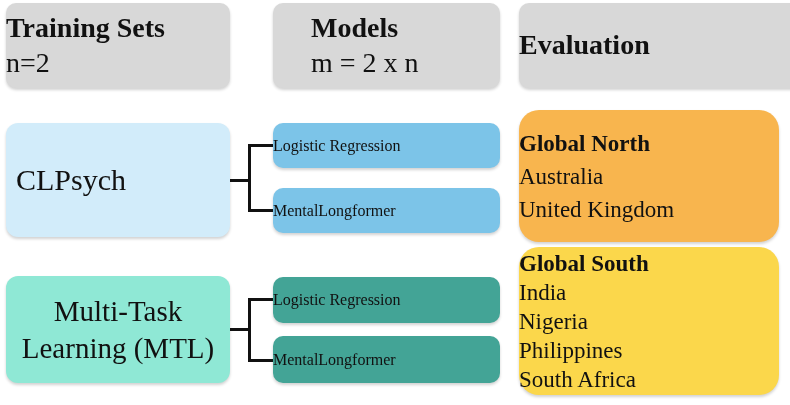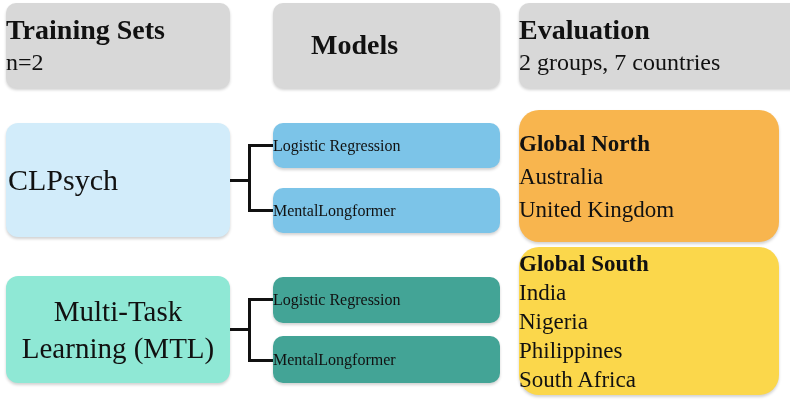--- a/index.html
+++ b/index.html
@@ -15,26 +15,26 @@
     position:absolute;
     display:flex;flex-direction:column;
     align-items:flex-start;justify-content:center;
     text-align:center;
     box-sizing:border-box;
     box-shadow:0 2px 3px rgba(0,0,0,0.18);
   }
   
   .hdr{background:var(--header-bg,#d8d8d8);border-radius:10px;top:3px;height:85px;}
   .hdr .hdr-title{font-weight:bold;font-size:28px;line-height:1.15;}
-  .hdr .hdr-sub{font-size:24px;line-height:1.2;margin-top:2px;}
+  .hdr .hdr-sub{font-size:28px;line-height:1.2;margin-top:2px;}
   .hdr-1{left:6px;width:224px;}
   .hdr-2{left:273px;width:227px;padding-left:38px;}
   .hdr-3{left:519px;width:300px;}
   
-  .tset{left:6px;width:224px;border-radius:12px;font-size:30px;line-height:1.25;padding:0 2px;}
+  .tset{left:6px;width:224px;border-radius:12px;font-size:30px;line-height:1.25;padding:0 10px;}
   .tset-clpsych{top:123px;height:114px;background:var(--clpsych-bg,#d2ecfa);}
   .tset-mtl{top:276px;height:107px;background:var(--mtl-bg,#8fe8d5);font-size:29px;font-family:Liberation Serif, serif;}
   
   .model{left:273px;width:227px;border-radius:10px;font-size:16px;}
   .model-blue{background:var(--clpsych-model-bg,#7cc4e8);}
   .model-teal{background:var(--mtl-model-bg,#43a496);}
   .model-1a{top:123px;height:45px;}
   .model-1b{top:188px;height:45px;}
   .model-2a{top:277px;height:46px;}
   .model-2b{top:336px;height:47px;}
@@ -50,24 +50,24 @@
 <body>
 
 <div class="stage">
 
   <div class="box hdr hdr-1">
     <div class="hdr-title">Training Sets</div>
     <div class="hdr-sub">n=2</div>
   </div>
   <div class="box hdr hdr-2">
     <div class="hdr-title">Models</div>
+    <div class="hdr-sub">m = 2 x n</div>
   </div>
   <div class="box hdr hdr-3">
     <div class="hdr-title">Evaluation</div>
-    <div class="hdr-sub">2 groups, 7 countries</div>
   </div>
 
   <div class="box tset tset-clpsych">
     <div>CLPsych</div>
   </div>
   <div class="box tset tset-mtl">
     <div>Multi-Task Learning (MTL)</div>
   </div>
 
   <div class="box model model-blue model-1a">

